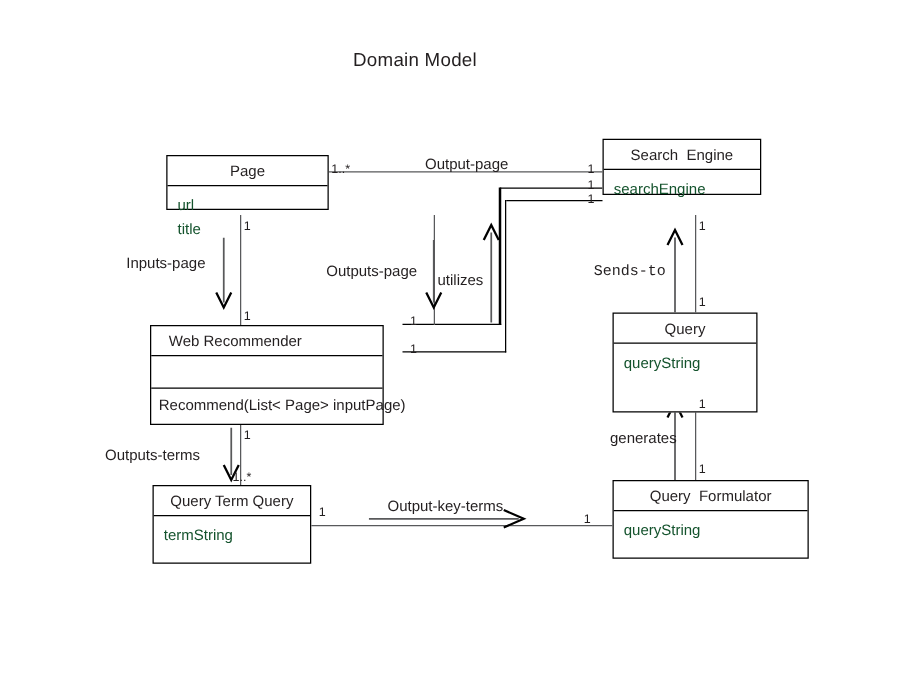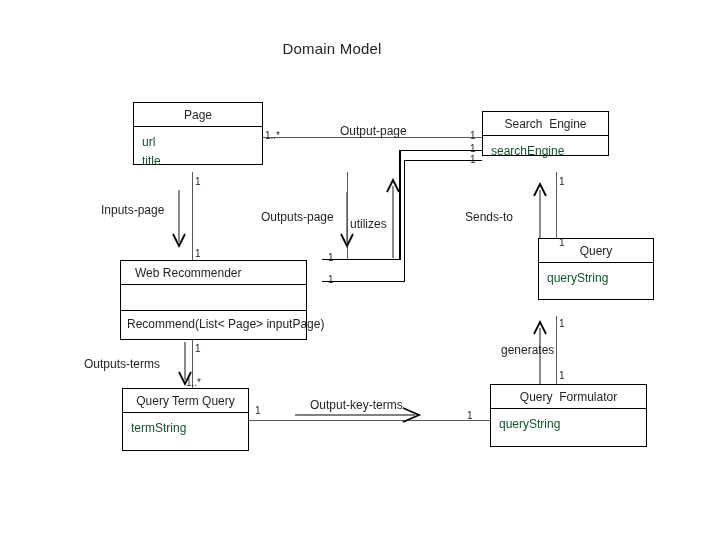--- a/index.html
+++ b/index.html
@@ -141,42 +141,42 @@
     <line x1="9" y1="0" x2="9" y2="38" stroke="#58595b" stroke-width="1.4"></line>
     <polyline points="3,30 9,42 15,30" fill="none" stroke="#000000" stroke-width="1.8"></polyline>
   </svg>
 
   <div class="edge h" style="left:249px; top:420px; width:241px;"></div>
   <svg class="arrow" style="left:295px; top:405px;" width="130" height="20" viewBox="0 0 130 20">
     <line x1="0" y1="10" x2="120" y2="10" stroke="#58595b" stroke-width="1.4"></line>
     <polyline points="108,3 124,10 108,17" fill="none" stroke="#000000" stroke-width="1.8"></polyline>
   </svg>
 
-  <div class="uml-class" style="left:133px; top:102px; width:130px; height:63px;">
+  <div class="uml-class" style="left:133px; top:124px; width:130px; height:44px;">
     <div class="uml-name">Page</div>
     <div class="uml-attrs">
       <div class="uml-attr-line">url</div>
       <div class="uml-attr-line">title</div>
     </div>
   </div>
 
   <div class="uml-class" style="left:482px; top:111px; width:127px; height:45px;">
     <div class="uml-name">Search  Engine</div>
     <div class="uml-attrs">
       <div class="uml-attr-line">searchEngine</div>
     </div>
   </div>
 
   <div class="uml-class" style="left:120px; top:260px; width:187px; height:80px;">
     <div class="uml-name" style="text-align:left; padding-left:14px;">Web Recommender</div>
     <div class="uml-attrs bordered" style="height:26px;"></div>
     <div class="uml-ops">Recommend(List&lt; Page&gt; inputPage)</div>
   </div>
 
-  <div class="uml-class" style="left:490px; top:238px; width:116px; height:62px;margin-left:48px;">
+  <div class="uml-class" style="left:490px; top:250px; width:116px; height:80px;">
     <div class="uml-name">Query</div>
     <div class="uml-attrs">
       <div class="uml-attr-line">queryString</div>
     </div>
   </div>
 
   <div class="uml-class" style="left:122px; top:388px; width:127px; height:63px;">
     <div class="uml-name">Query Term Query</div>
     <div class="uml-attrs">
       <div class="uml-attr-line">termString</div>
@@ -187,22 +187,22 @@
     <div class="uml-name">Query  Formulator</div>
     <div class="uml-attrs">
       <div class="uml-attr-line">queryString</div>
     </div>
   </div>
 
   <div class="edge-label" style="left:340px; top:124px;">Output-page</div>
   <div class="edge-label" style="left:101px; top:203px;">Inputs-page</div>
   <div class="edge-label" style="left:261px; top:210px;">Outputs-page</div>
   <div class="edge-label" style="left:350px; top:217px;">utilizes</div>
-  <div class="edge-label" style="left:465px; top:210px;">Sends-to</div>
-  <div class="edge-label" style="left:501px; top:343px;">generates</div>
+  <div class="edge-label" style="left:475px; top:210px;font-family:Liberation Mono, monospace;">Sends-to</div>
+  <div class="edge-label" style="left:488px; top:343px;">generates</div>
   <div class="edge-label" style="left:84px; top:357px;">Outputs-terms</div>
   <div class="edge-label" style="left:310px; top:398px;">Output-key-terms</div>
 
   <div class="mult" style="left:265px; top:130px;">1..*</div>
   <div class="mult" style="left:470px; top:130px;">1</div>
   <div class="mult" style="left:470px; top:143px;">1</div>
   <div class="mult" style="left:470px; top:154px;">1</div>
 
   <div class="mult" style="left:195px; top:176px;">1</div>
   <div class="mult" style="left:195px; top:248px;">1</div>

